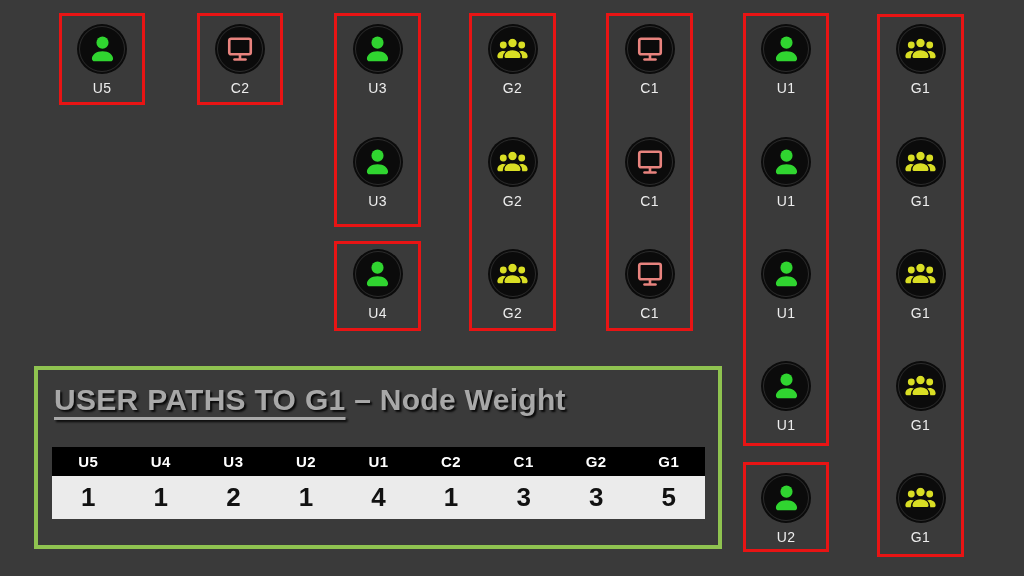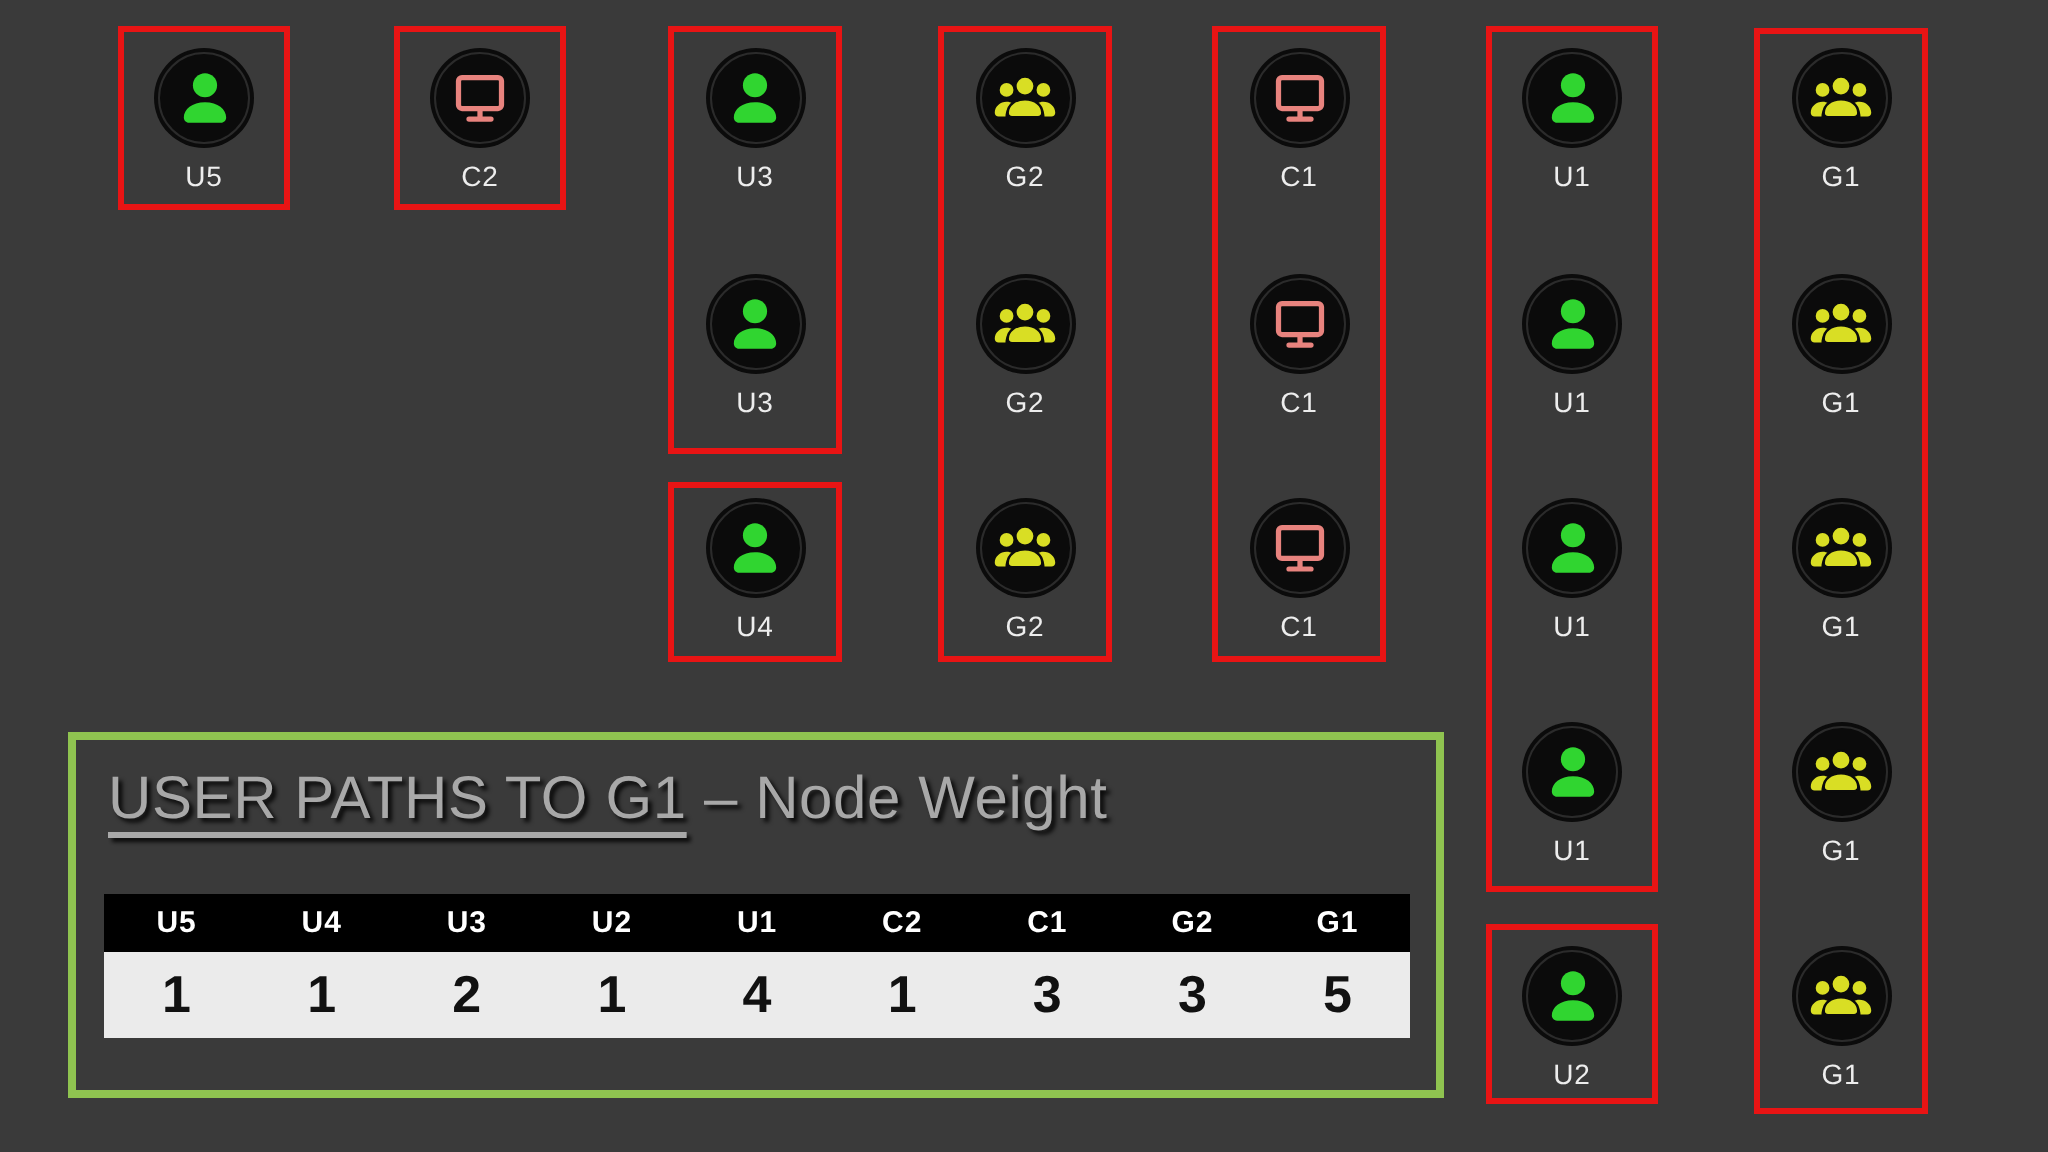--- a/index.html
+++ b/index.html
@@ -26,21 +26,21 @@
   .icon-user{color:var(--c-user,#30d530);}
   .icon-group{color:var(--c-group,#d9de24);}
   .icon-computer{color:var(--c-computer,#e8837e);}
   
   .panel{
     position:absolute;left:34px;top:366px;width:688px;height:183px;
     border:4px solid var(--green,#8fc350);box-sizing:border-box;
   }
   .title{
     position:absolute;left:16px;top:13px;white-space:nowrap;
-    font-size:30px;font-weight:normal;color:var(--title,#a8a8a8);
+    font-size:30px;font-weight:bold;color:var(--title,#a8a8a8);
     letter-spacing:.3px;text-shadow:2px 2px 2px rgba(0,0,0,0.85);
   }
   .title .u{text-decoration:underline;text-decoration-thickness:3px;text-underline-offset:7px;}
   .wtable{position:absolute;left:14px;top:77px;width:653px;}
   .trow{display:flex;width:100%;}
   .trow.head{background:var(--hdr-bg,#000);height:29px;}
   .trow.head .cell{color:var(--hdr-text,#fff);font-size:15px;font-weight:bold;letter-spacing:.5px;}
   .trow.vals{background:var(--val-bg,#ebebeb);height:43px;}
   .trow.vals .cell{color:var(--val-text,#111);font-size:26px;font-weight:bold;}
   .cell{flex:1 1 0;display:flex;align-items:center;justify-content:center;}

